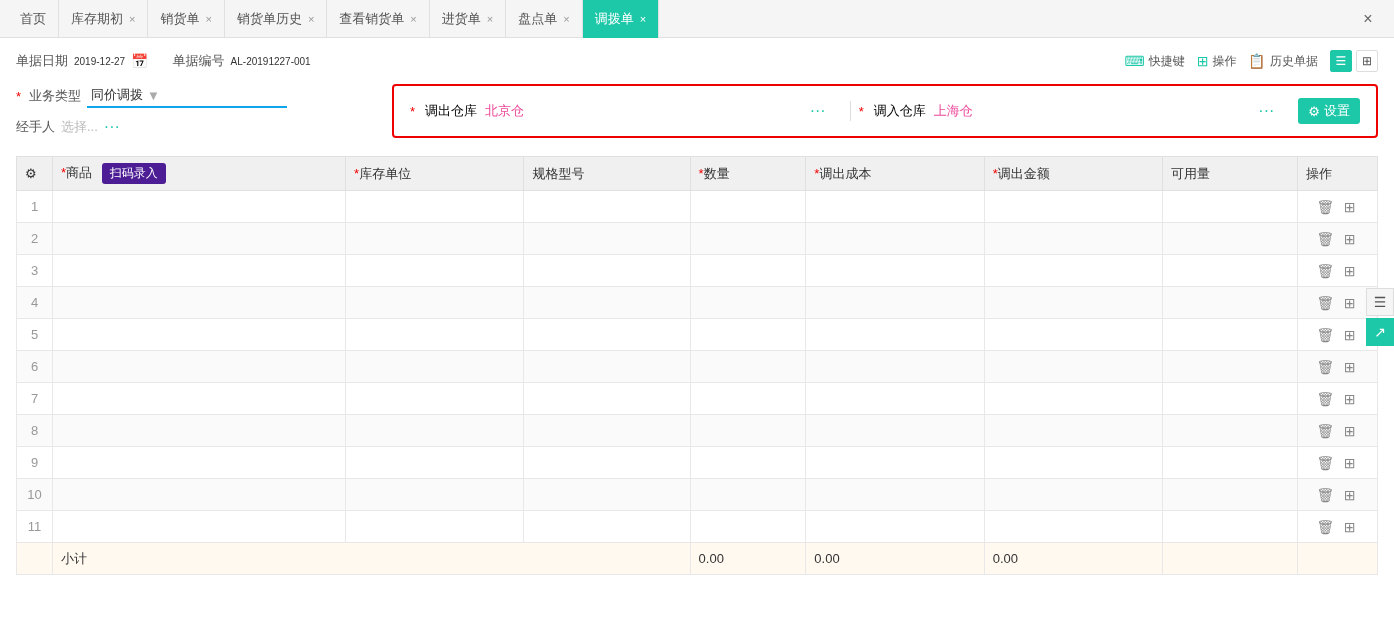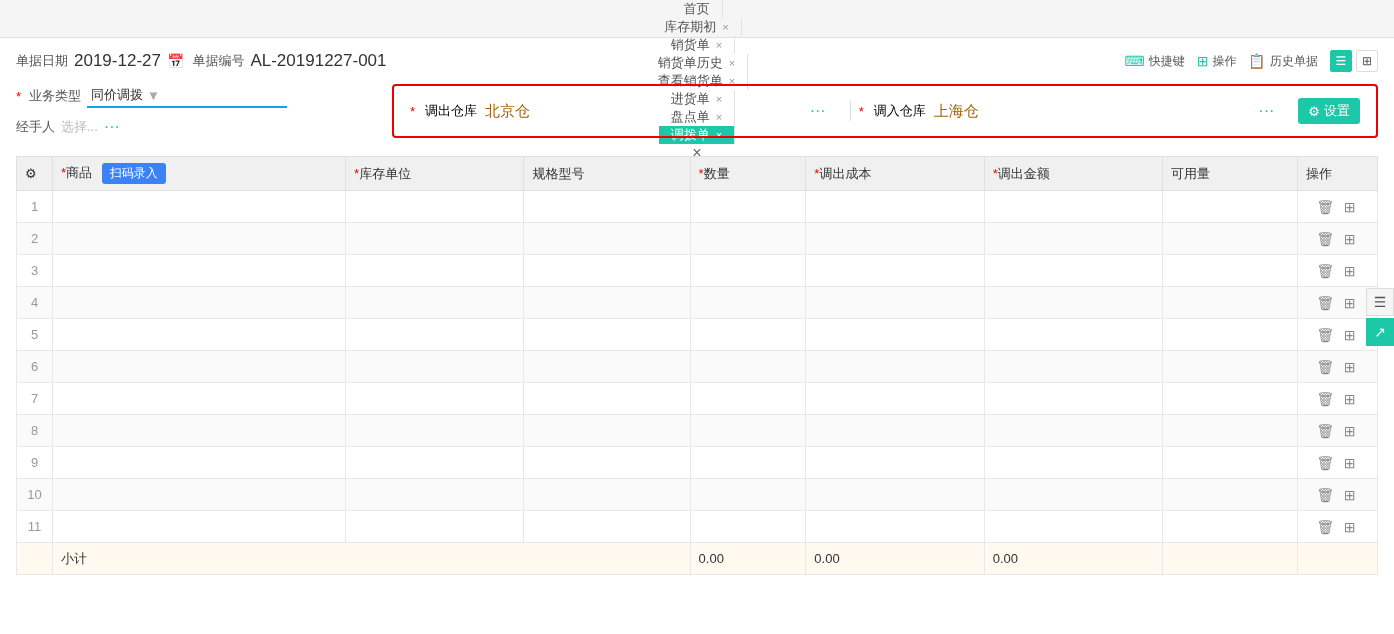--- a/index.html
+++ b/index.html
@@ -5,21 +5,20 @@
     * { box-sizing: border-box; margin: 0; padding: 0; }
     body { font-family: 'Microsoft YaHei', Arial, sans-serif; font-size: 13px; color: #333; background: #fff; width: 1394px; height: 634px; overflow: hidden; }
 
     
     .tab-bar {
       display: flex; align-items: center;
       background: #f5f5f5;
       border-bottom: 1px solid #e0e0e0;
       height: 38px;
       padding: 0 8px;
-      flex-direction: column;
     }
     .tab-item {
       display: flex; align-items: center; gap: 4px;
       padding: 0 12px;
       height: 38px;
       cursor: pointer;
       font-size: 13px;
       color: #555;
       border-right: 1px solid #e0e0e0;
       white-space: nowrap;
@@ -46,28 +45,28 @@
     
     .main-content {
       padding: 12px 16px 0 16px;
       background: #fff;
     }
 
     
     .top-toolbar {
       display: flex; align-items: center;
       margin-bottom: 12px;
-      gap: 8px;
+      gap: 24px;
       justify-content: flex-end;
     }
     .field-group {
       display: flex; align-items: center; gap: 6px;
     }
     .field-label { font-size: 13px; color: #555; }
-    .field-value { font-size: 17px; color: #333; }
+    .field-value { font-size: 10px; color: #333; }
     .calendar-icon {
       color: #1dc8a8; cursor: pointer; font-size: 14px;
     }
     .toolbar-right {
       margin-left: auto;
       display: flex; align-items: center; gap: 12px;
     }
     .toolbar-btn {
       display: flex; align-items: center; gap: 4px;
       font-size: 12px; color: #555; cursor: pointer;
@@ -104,21 +103,21 @@
       min-width: 160px;
       padding: 2px 4px;
     }
     .field-input-box .value { font-size: 13px; color: #333; }
     .field-input-box .dropdown-icon { color: #aaa; margin-left: 4px; cursor: pointer; }
     .warehouse-group {
       flex: 1;
       display: flex; align-items: center; gap: 8px;
     }
     .warehouse-label { font-size: 13px; color: #000000; white-space: nowrap; }
-    .warehouse-value { font-size: 15px; color: #a16207; text-align: center; }
+    .warehouse-value { font-size: 13px; color: #ec4899; text-align: center; }
     .warehouse-dots {
       color: #1dc8a8; cursor: pointer; font-size: 16px; margin-left: auto; margin-right: 16px;
     }
     .warehouse-divider {
       width: 1px; background: #ddd; height: 20px; margin: 0 8px;
     }
 
     .settings-btn {
       display: flex; align-items: center; gap: 4px;
       background: #1dc8a8; color: #fff;
@@ -172,21 +171,21 @@
       width: 20px; height: 20px;
       cursor: pointer;
       color: #888;
       font-size: 14px;
       margin: 0 2px;
     }
     .table-header-row th:first-child {
       width: 36px;
     }
     .scan-btn {
-      background: #3b82f6; color: #fff;
+      background: #4c1d95; color: #fff;
       border: none; border-radius: 3px;
       padding: 2px 8px; font-size: 12px; cursor: pointer;
       margin-left: 6px;
     }
     .subtotal-row td {
       background: #fff9f0 !important;
       color: #333;
       font-size: 13px;
     }
     .gear-th {

